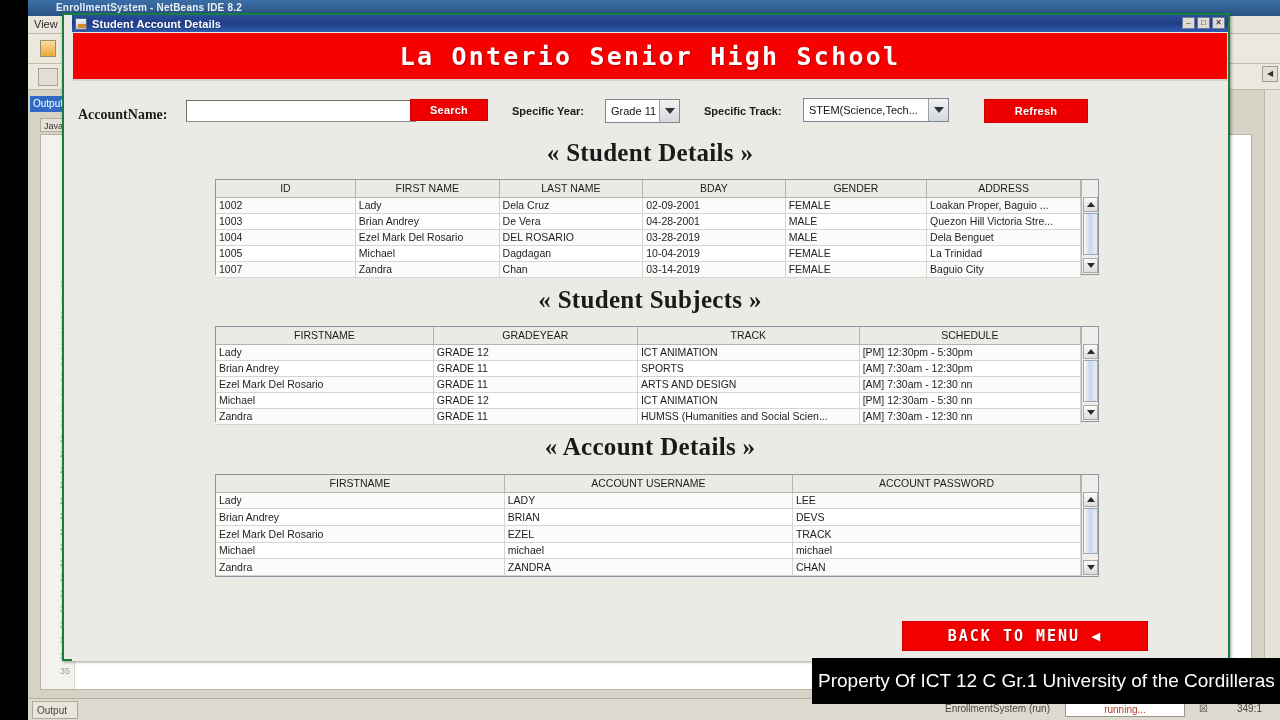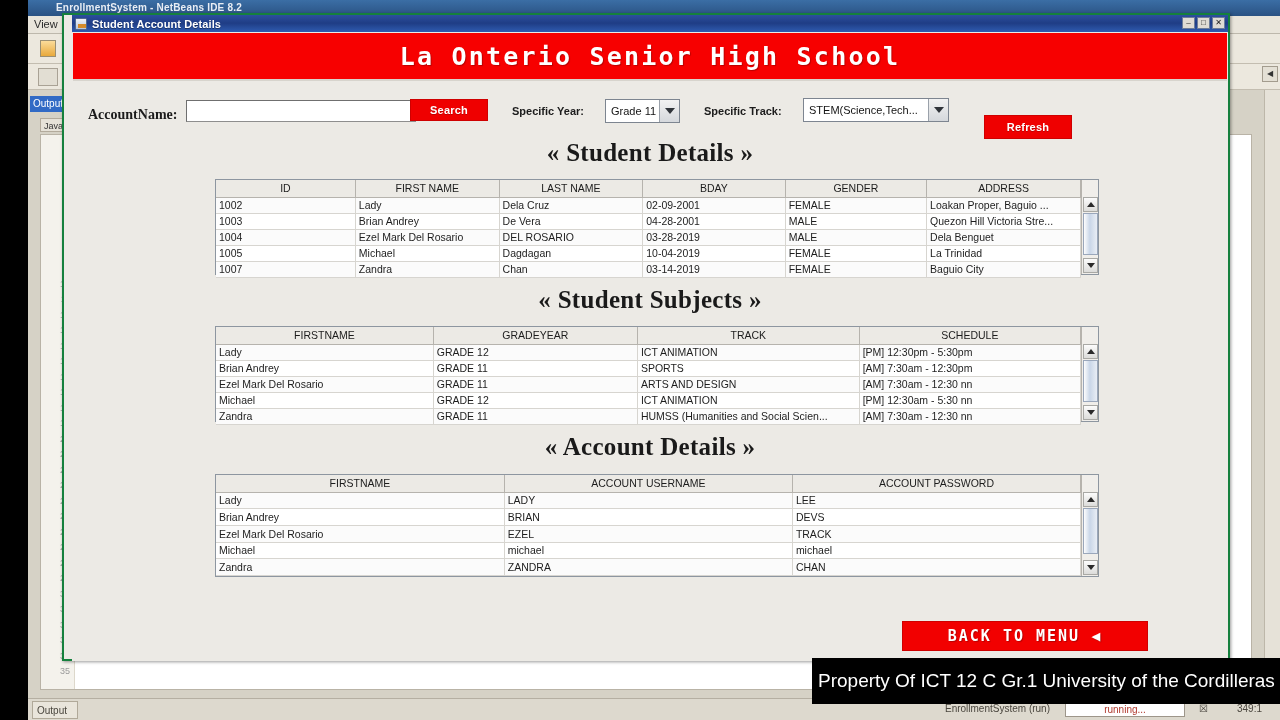--- a/index.html
+++ b/index.html
@@ -140,21 +140,21 @@
   .app-body {
     position: relative; height: 580px; background: #eceae5;
     padding: 0; overflow: hidden;
   }
 
   
   .controls {
     position: absolute; left: 0; top: 18px; width: 100%; height: 34px;
   }
   .lbl-account {
-    position: absolute; left: 16px; top: 8px;
+    position: absolute; left: 6px; top: 8px;
     font-family: "Liberation Serif", serif;
     font-size: 14px; font-weight: bold; color: #1b1b1b;
   }
   .inp-account {
     position: absolute; left: 114px; top: 1px; width: 230px; height: 22px;
     background: #ffffff; border: 1px solid #8e8e8e;
     border-top-color: #6f6f6f; border-left-color: #6f6f6f;
     font-size: 12px; padding: 2px 4px; outline: none;
     font-family: "Liberation Sans", sans-serif;
   }
@@ -189,21 +189,21 @@
     content: ""; width: 0; height: 0;
     border-left: 5px solid transparent; border-right: 5px solid transparent;
     border-top: 6px solid #30343a;
   }
   .combo-year { left: 533px; top: 0px; width: 75px; }
   .lbl-track {
     position: absolute; left: 632px; top: 6px;
     font-size: 11px; font-weight: bold; color: #1c1c1c;
   }
   .combo-track { left: 731px; top: -1px; width: 146px; }
-  .btn-refresh { position: absolute; left: 912px; top: 16px; width: 88px; height: 24px; }
+  .btn-refresh { position: absolute; left: 912px; top: 0px; width: 104px; height: 24px; }
 
   
   .sec-title {
     position: absolute; width: 100%; text-align: center;
     font-family: "Liberation Serif", serif;
     font-size: 25px; font-weight: bold; color: #1a1a1a;
     letter-spacing: .3px;
   }
 
   

